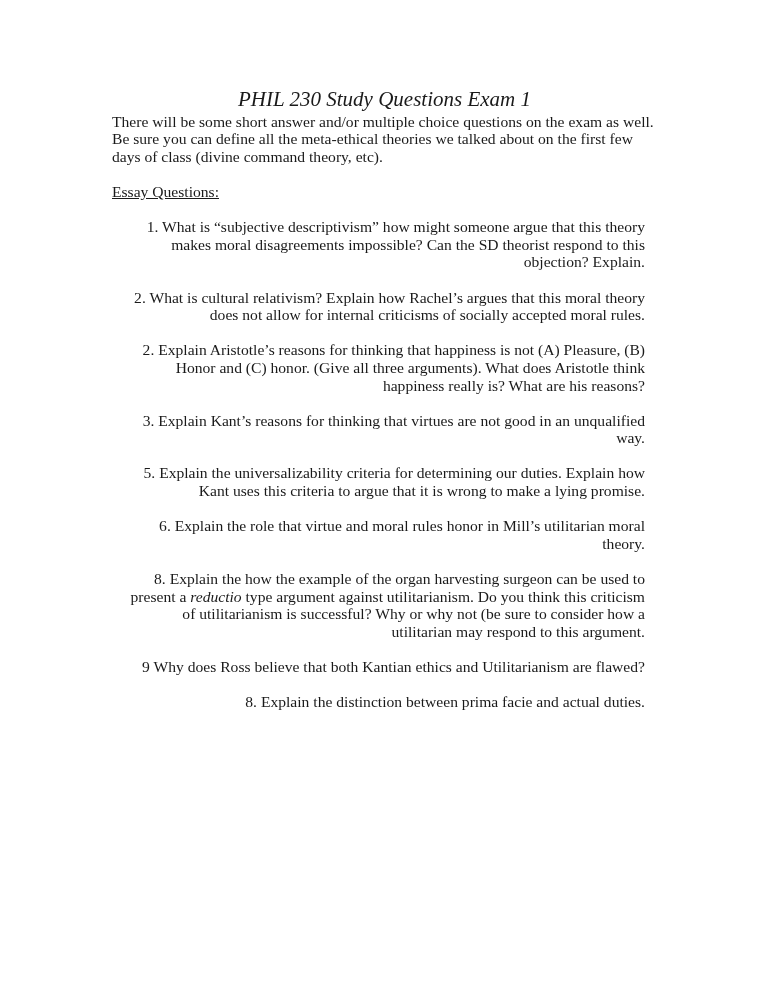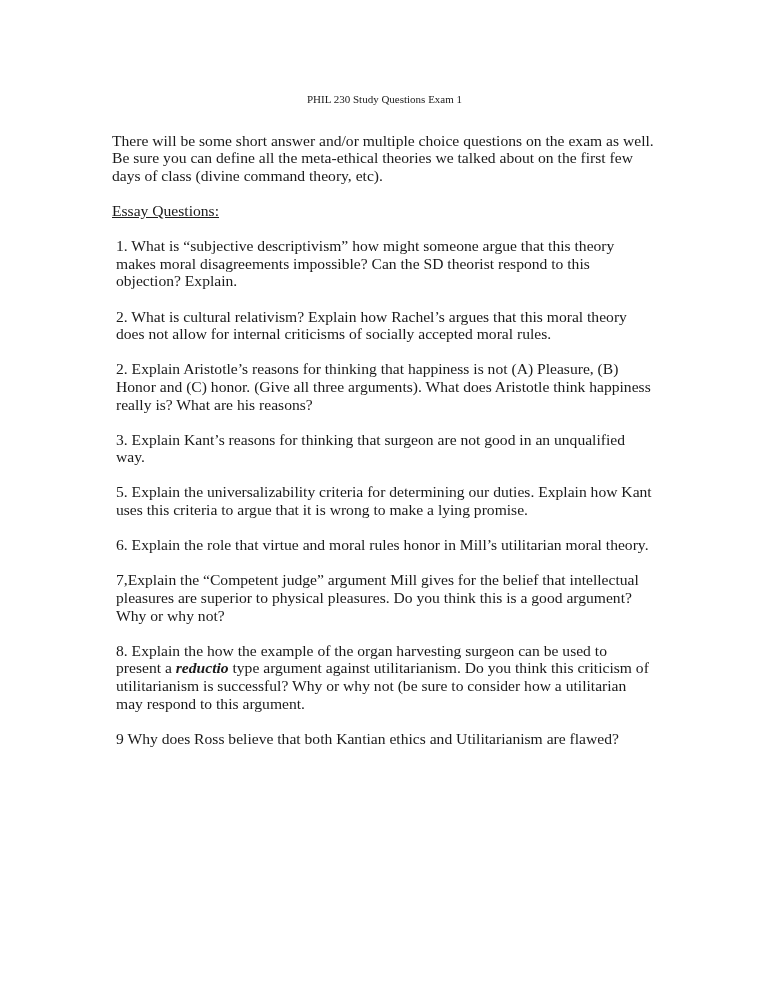--- a/index.html
+++ b/index.html
@@ -18,58 +18,60 @@
       line-height: 17.6px;
     }
     .page {
       position: absolute;
       left: 112px;
       top: 91px;
       width: 545px;
     }
     .title {
       text-align: center;
-      margin: 0 0 23px 0;
+      margin: 0 0 4px 0;
       font-weight: normal;
-      font-size: 11px;
+      font-size: 21px;
       line-height: 17.6px;
       padding-left: 0;
+      font-style: italic;
     }
     p {
       margin: 0 0 17.6px 0;
       white-space: pre-wrap;
     }
     .section-label {
       margin: 0 0 17.6px 0;
       text-decoration: underline;
     }
     .q-list {
-      margin: 4px;
+      margin: 12px;
       padding: 0;
       list-style: none;
+      text-align: right;
     }
     .q-list li {
       margin: 0 0 17.6px 0;
     }
-    em { font-style: italic; font-weight: bold; }
+    em { font-style: italic; }
   </style>
 </head>
 <body>
 
 <div class="page">
   <div class="title">PHIL 230 Study Questions Exam 1</div>
 
   <p>There will be some short answer and/or multiple choice questions on the exam as well. Be sure you can define all the meta-ethical theories we talked about on the first few days of class (divine command theory, etc).</p>
 
   <p class="section-label">Essay Questions:</p>
 
   <ol class="q-list">
     <li><span>1.</span> <span> What is “subjective descriptivism” how might someone argue that this theory makes moral disagreements impossible? Can the SD theorist respond to this objection? Explain.</span></li>
     <li><span>2.</span> <span> What is cultural relativism?  Explain how Rachel’s argues that this moral theory does not allow for internal criticisms of socially accepted moral rules.</span></li>
     <li><span>2.</span> <span> Explain Aristotle’s reasons for thinking that happiness is not   (A) Pleasure, (B) Honor and (C) honor.  (Give all three arguments).  What does Aristotle think happiness really is? What are his reasons?</span></li>
-    <li><span>3.</span> <span>Explain Kant’s reasons for thinking that surgeon are not good in an unqualified way.</span></li>
+    <li><span>3.</span> <span>Explain Kant’s reasons for thinking that virtues are not good in an unqualified way.</span></li>
     <li><span>5.</span> <span> Explain the universalizability criteria for determining our duties. Explain how Kant uses this criteria to argue that it is wrong to make a lying promise.</span></li>
     <li><span>6.</span> <span> Explain the role that virtue and moral rules honor in Mill’s utilitarian moral theory.</span></li>
-    <li><span>7,</span><span>Explain the “Competent judge” argument Mill gives for the belief that intellectual pleasures are superior to physical pleasures. Do you think this is a good argument? Why or why not?</span></li>
     <li><span>8.</span> <span>Explain the how the example of the organ harvesting surgeon can be used to present a </span><em>reductio</em><span> type argument against utilitarianism. Do you think this criticism of utilitarianism is successful? Why or why not (be sure to consider how a utilitarian may respond to this argument.</span></li>
     <li><span>9</span> <span>Why does Ross believe that both Kantian ethics and Utilitarianism are flawed?</span></li>
+    <li><span>8.</span> <span>Explain the distinction between prima facie and actual duties.</span></li>
   </ol>
 </div>
 
 </body></html>

